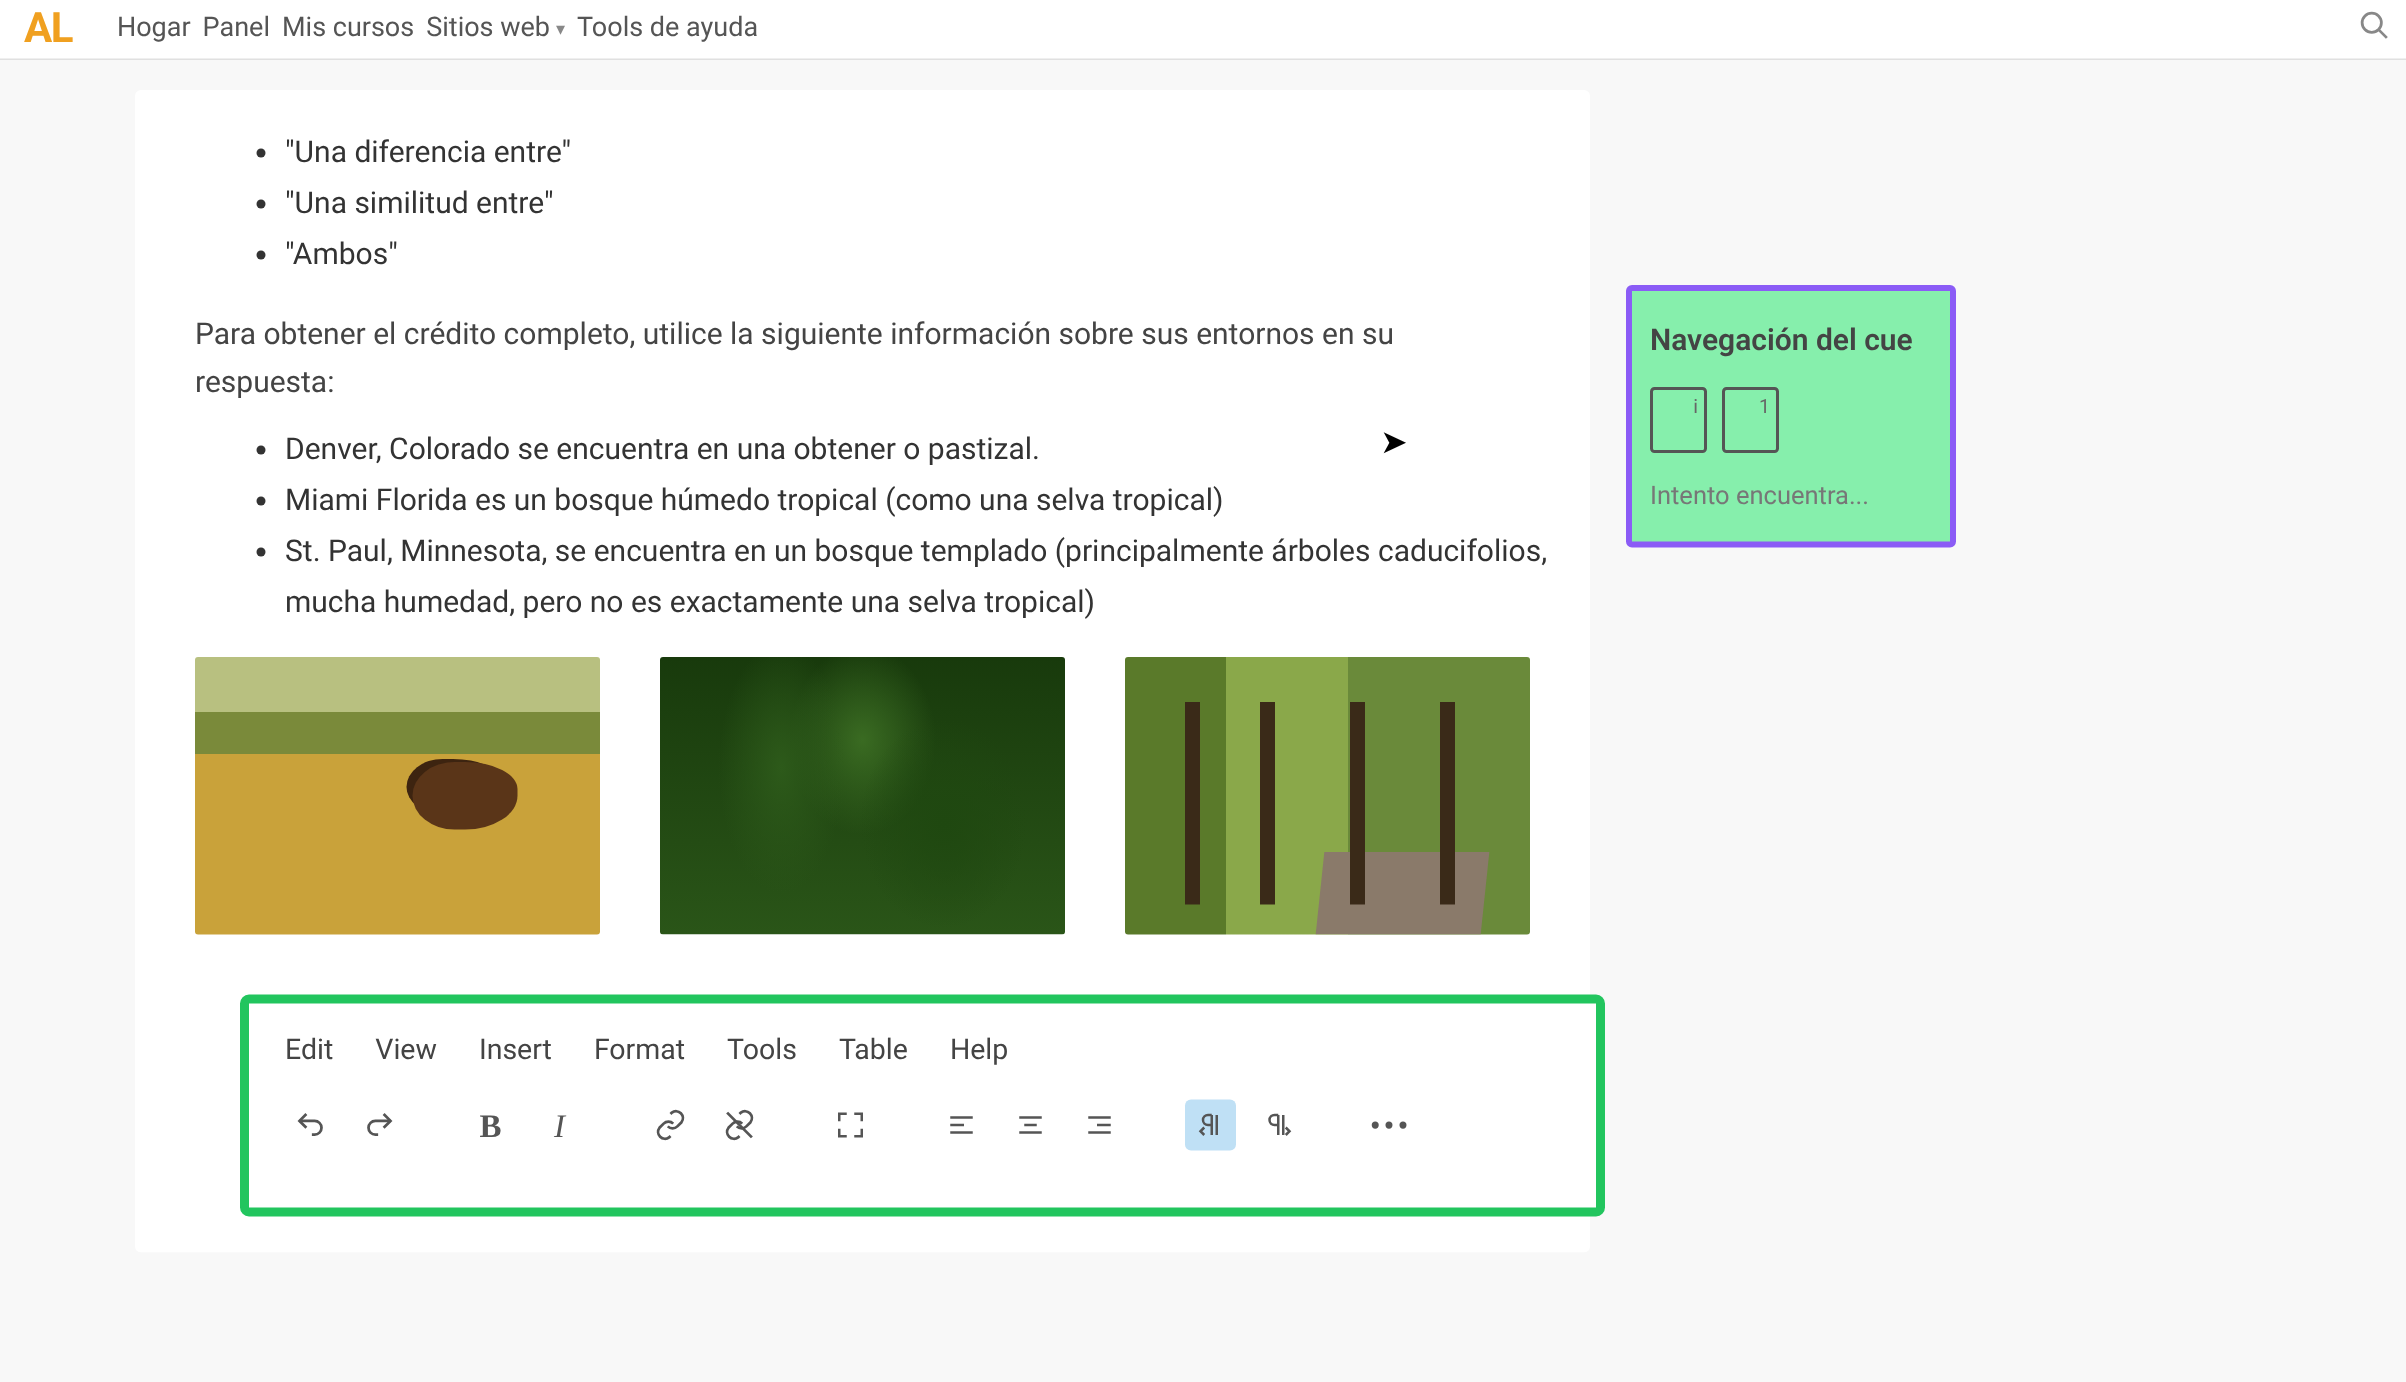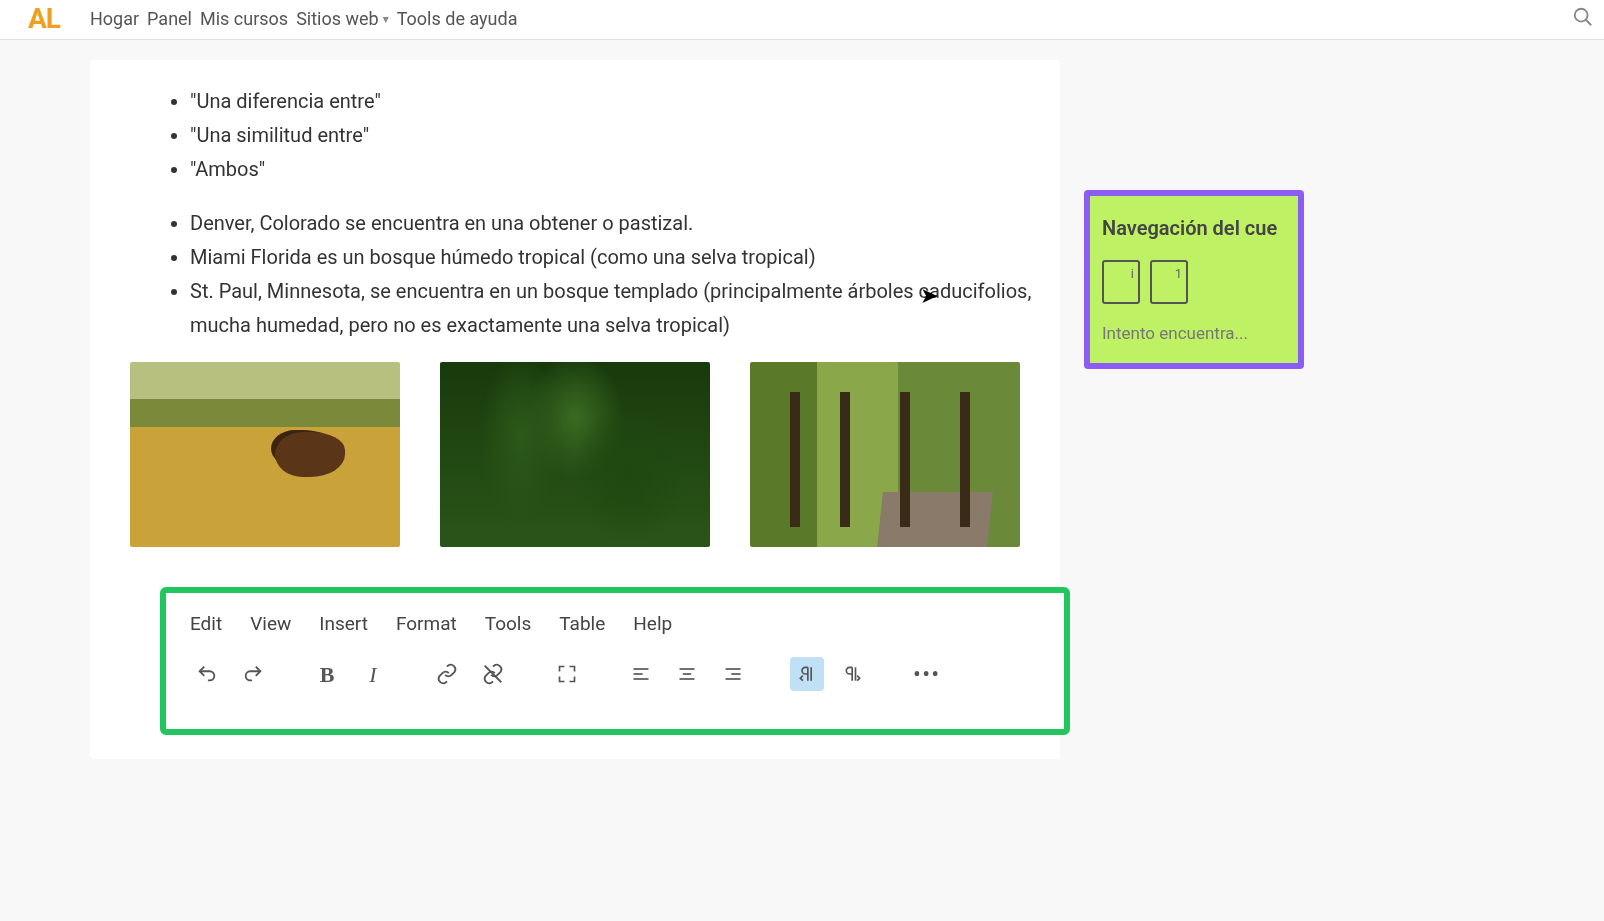--- a/index.html
+++ b/index.html
@@ -6,21 +6,21 @@
     body {
       font-family: -apple-system, BlinkMacSystemFont, "Segoe UI", Roboto, Arial, sans-serif;
       background: #f8f8f8;
       color: #333;
       font-size: 18px;
       line-height: 1.6;
     }
     .topnav {
       display: flex;
       align-items: center;
-      padding: 0 28px;
+      padding: 0 16px;
       height: 40px;
       background: #fff;
       border-bottom: 1px solid #e0e0e0;
       position: relative;
     }
     .logo-fragment {
       color: #f0a020;
       font-weight: 700;
       font-size: 28px;
       margin-right: 30px;
@@ -176,22 +176,22 @@
     .tb-sep { width: 16px; }
     .bold-b { font-weight: 700; font-family: Georgia, serif; font-size: 22px; }
     .italic-i { font-style: italic; font-family: Georgia, serif; font-size: 22px; }
     .more-dots { letter-spacing: 2px; font-weight: 700; }
     
     .right-panel {
       width: 220px;
       margin-top: 130px;
     }
     .navq-card {
-      background: #bef264;
-      border: 6px solid #8b5cf6;
+      background: #86efac;
+      border: 4px solid #8b5cf6;
       border-radius: 4px;
       padding: 16px 12px;
     }
     .navq-title {
       font-size: 20px;
       font-weight: 600;
       color: #444;
       margin-bottom: 16px;
       white-space: nowrap;
       overflow: hidden;
@@ -239,20 +239,21 @@
 
   <div class="content-card" style="position:relative;">
     <span class="cursor-arrow">➤</span>
 
     <ul>
       <li>"Una diferencia entre"</li>
       <li>"Una similitud entre"</li>
       <li>"Ambos"</li>
     </ul>
 
+    <p class="para">Para obtener el crédito completo, utilice la siguiente información sobre sus entornos en su respuesta:</p>
 
     <ul>
       <li>Denver, Colorado se encuentra en una obtener o pastizal.</li>
       <li>Miami Florida es un bosque húmedo tropical (como una selva tropical)</li>
       <li>St. Paul, Minnesota, se encuentra en un bosque templado (principalmente árboles caducifolios, mucha humedad, pero no es exactamente una selva tropical)</li>
     </ul>
 
     <div class="img-row">
       <div class="img-placeholder img1" title="pradera con bisonte"></div>
       <div class="img-placeholder img2" title="bosque húmedo tropical"></div>

